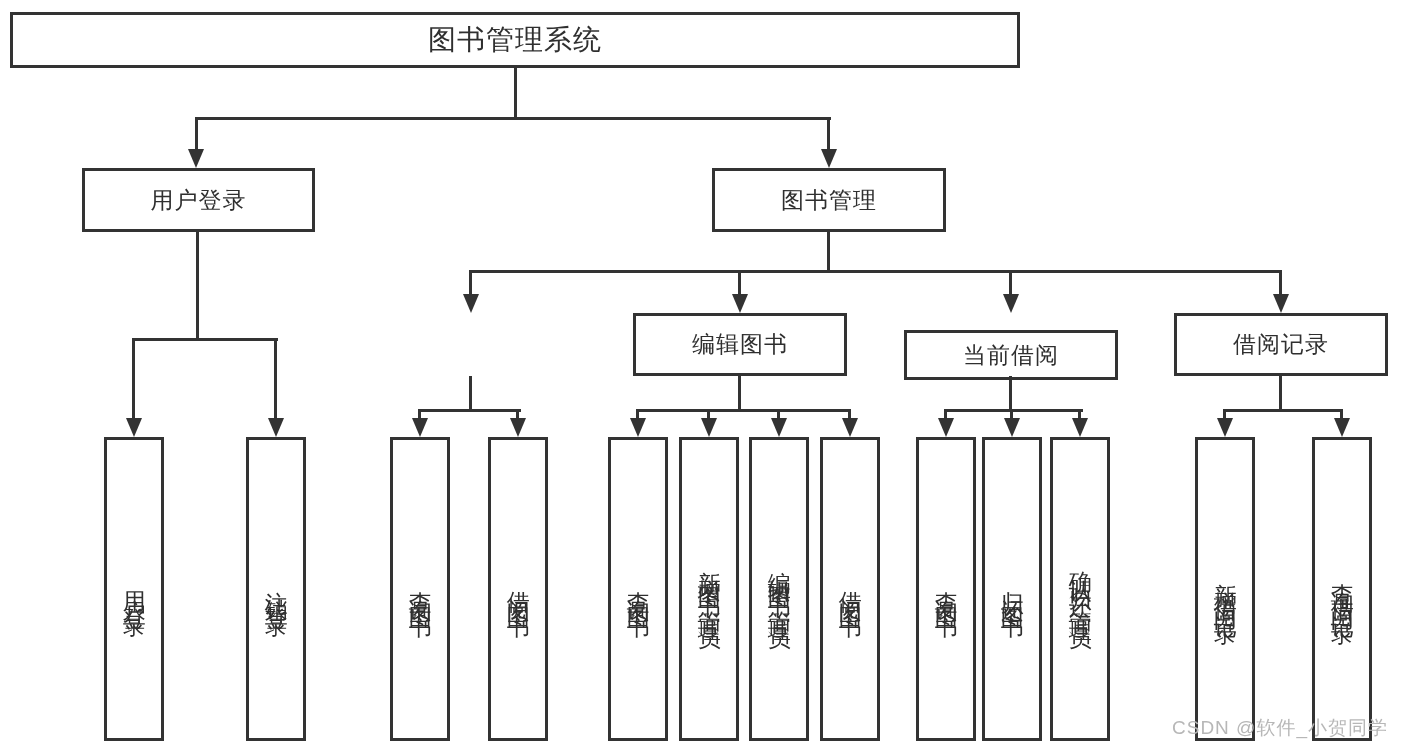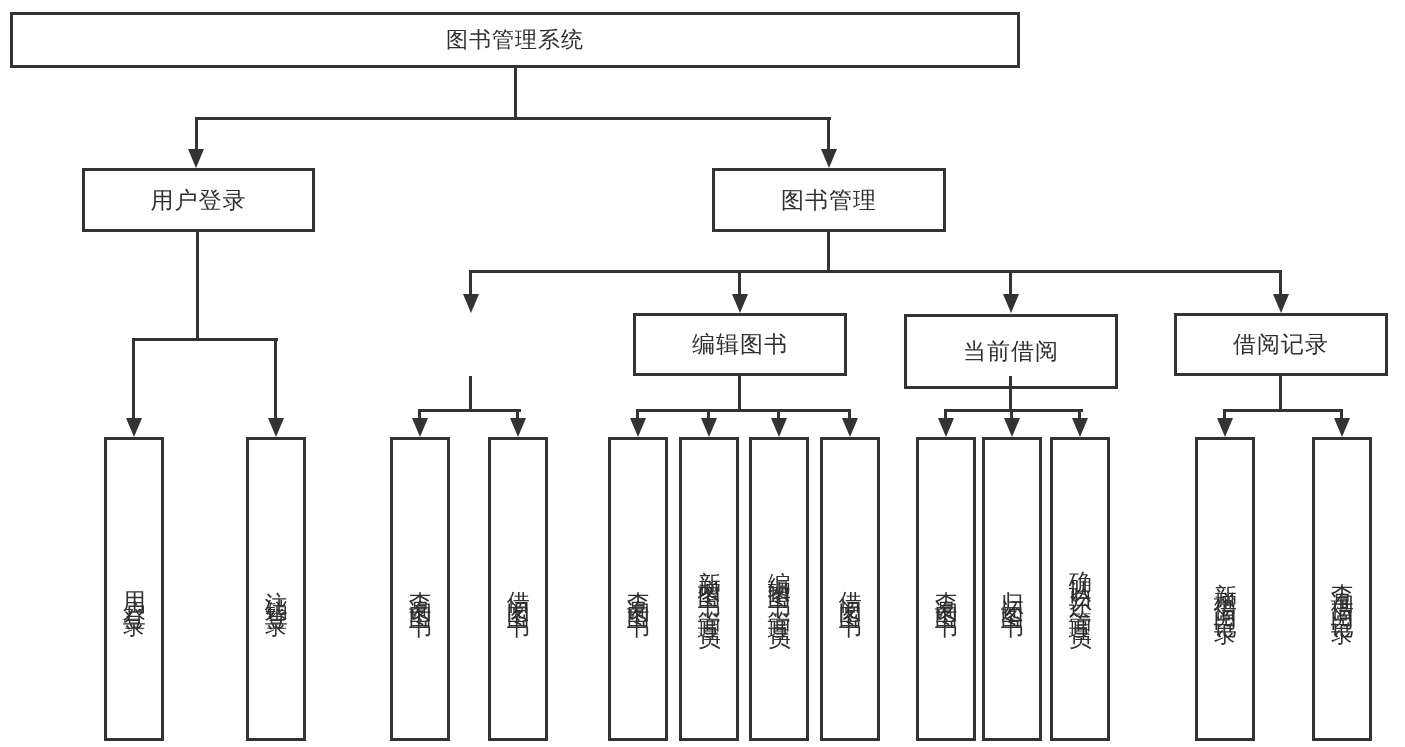--- a/index.html
+++ b/index.html
@@ -19,21 +19,21 @@
     position: absolute;
     box-sizing: border-box;
     border: 3px solid #333333;
     background: #ffffff;
     display: flex;
     align-items: center;
     justify-content: center;
     color: #2f2f2f;
     text-align: center;
   }
-  .root-node  { font-size: 22px; letter-spacing: 1px; }
+  .root-node  { font-size: 28px; letter-spacing: 1px; }
   .h-node     { font-size: 23px; letter-spacing: 1px; }
   .leaf {
     position: absolute;
     box-sizing: border-box;
     border: 3px solid #333333;
     background: #ffffff;
     display: flex;
     align-items: center;
     justify-content: center;
     top: 437px;
@@ -116,21 +116,21 @@
   <div class="vline" style="left:738px; top:270px; height:26px;"></div>
   <div class="arrow" style="left:732px; top:294px;"></div>
   <div class="vline" style="left:1009px; top:270px; height:26px;"></div>
   <div class="arrow" style="left:1003px; top:294px;"></div>
   <div class="vline" style="left:1279px; top:270px; height:26px;"></div>
   <div class="arrow" style="left:1273px; top:294px;"></div>
 
   <div class="node h-node" style="left:633px; top:313px; width:214px; height:63px;">
     <span>编辑图书</span>
   </div>
-  <div class="node h-node" style="left:904px; top:314px; width:214px; height:75px;">
+  <div class="node h-node" style="left:904px; top:330px; width:214px; height:50px;">
     <span>当前借阅</span>
   </div>
   <div class="node h-node" style="left:1174px; top:313px; width:214px; height:63px;">
     <span>借阅记录</span>
   </div>
 
   <div class="vline" style="left:469px; top:376px; height:33px;"></div>
   <div class="hline" style="left:418px; top:409px; width:103px;"></div>
   <div class="vline" style="left:418px; top:409px; height:11px;"></div>
   <div class="arrow" style="left:412px; top:418px;"></div>
@@ -201,14 +201,15 @@
     <span class="vtext">确认归还（管理员）</span>
   </div>
 
   <div class="leaf" style="left:1195px;">
     <span class="vtext">新增借阅记录</span>
   </div>
   <div class="leaf" style="left:1312px;">
     <span class="vtext">查询借阅记录</span>
   </div>
 
+  <div class="watermark">CSDN @软件_小贺同学</div>
 
 </div>
 
 </body></html>

